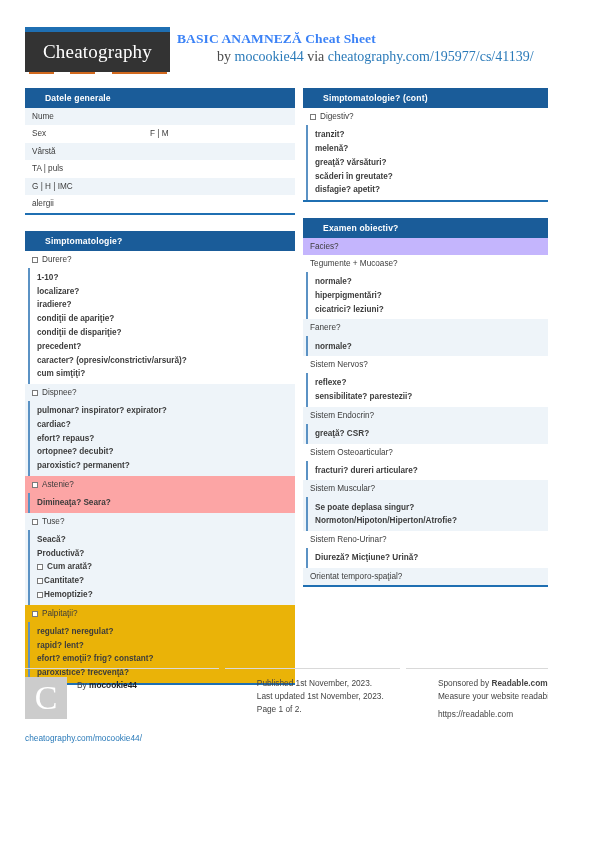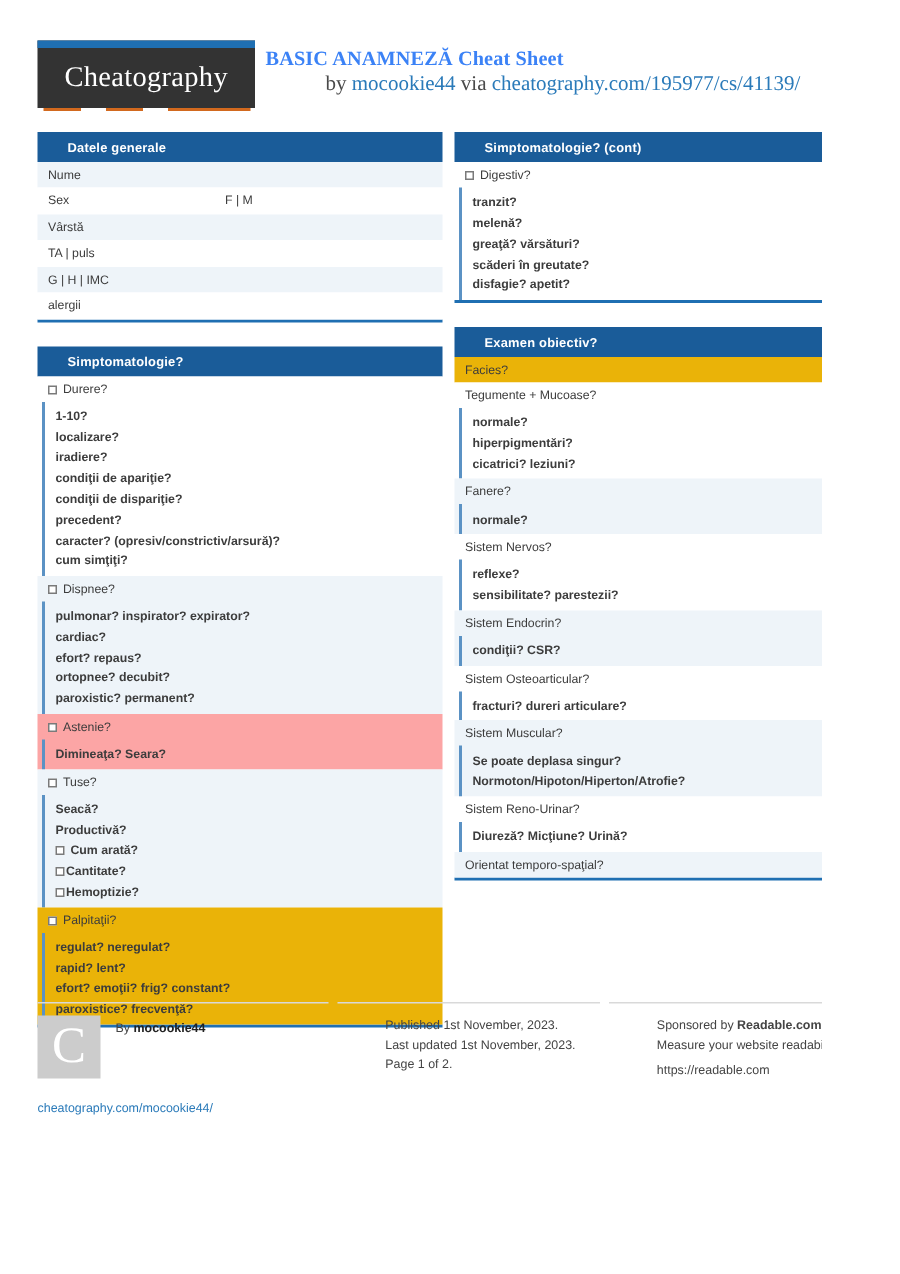--- a/index.html
+++ b/index.html
@@ -273,21 +273,21 @@
             <div class="line"><span>tranzit?</span></div>
             <div class="line"><span>melenă?</span></div>
             <div class="line"><span>greaţă? vărsături?</span></div>
             <div class="line"><span>scăderi în greutate?</span></div>
             <div class="line"><span>disfagie? apetit?</span></div>
           </div>
         </div>
       </div>
       <div class="section">
         <div class="section-head">Examen obiectiv?</div>
-        <div class="alt" style="background: #eab308;">
+        <div class="alt" style="background: #c4b5fd;">
           <div class="hdr-row"><span>Facies?</span></div>
         </div>
         <div class="plain" style="background: rgb(255, 255, 255);">
           <div class="hdr-row"><span>Tegumente + Mucoase?</span></div>
           <div class="sub">
             <div class="line"><span>normale?</span></div>
             <div class="line"><span>hiperpigmentări?</span></div>
             <div class="line"><span>cicatrici? leziuni?</span></div>
           </div>
         </div>
@@ -300,21 +300,21 @@
         <div class="plain" style="background: rgb(255, 255, 255);">
           <div class="hdr-row"><span>Sistem Nervos?</span></div>
           <div class="sub">
             <div class="line"><span>reflexe?</span></div>
             <div class="line"><span>sensibilitate? parestezii?</span></div>
           </div>
         </div>
         <div class="alt" style="background: rgb(238, 244, 249);">
           <div class="hdr-row"><span>Sistem Endocrin?</span></div>
           <div class="sub">
-            <div class="line"><span>condiţii? CSR?</span></div>
+            <div class="line"><span>greaţă? CSR?</span></div>
           </div>
         </div>
         <div class="plain" style="background: rgb(255, 255, 255);">
           <div class="hdr-row"><span>Sistem Osteoarticular?</span></div>
           <div class="sub">
             <div class="line"><span>fracturi? dureri articulare?</span></div>
           </div>
         </div>
         <div class="alt" style="background: rgb(238, 244, 249);">
           <div class="hdr-row"><span>Sistem Muscular?</span></div>

